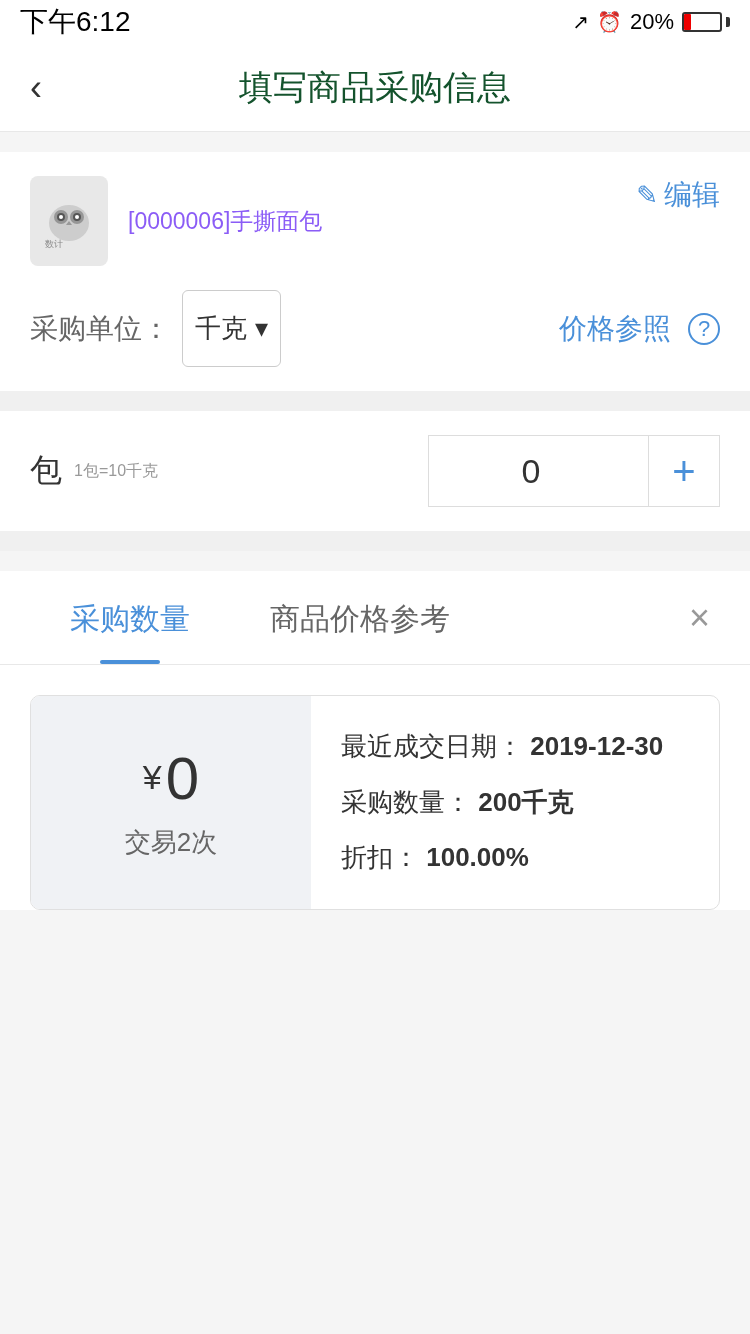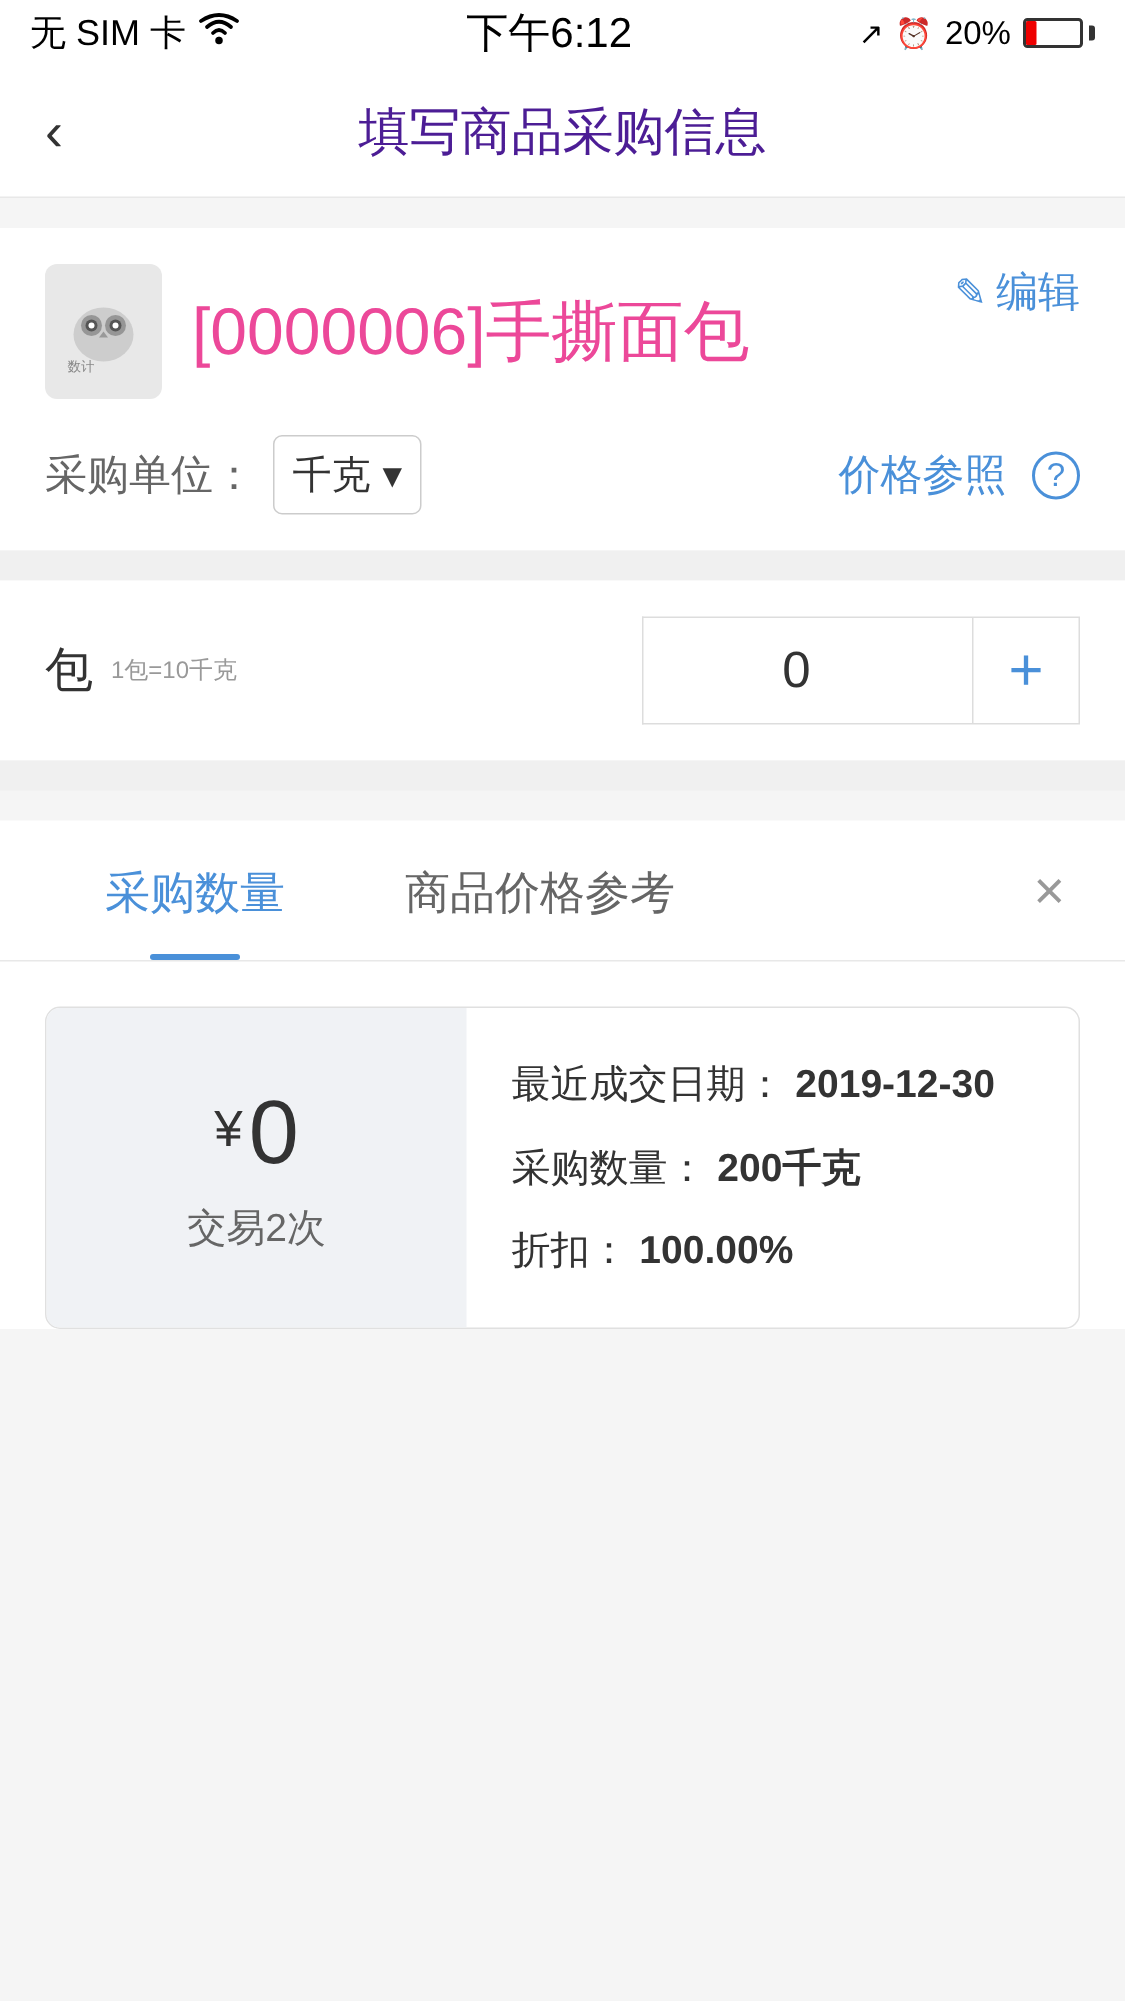--- a/index.html
+++ b/index.html
@@ -65,21 +65,21 @@
       color: #333;
       cursor: pointer;
       padding: 10px 10px 10px 0;
     }
     .nav-title {
       position: absolute;
       left: 50%;
       transform: translateX(-50%);
       font-size: 34px;
       font-weight: 500;
-      color: #4c1d95;
+      color: #14532d;
     }
 
     
     .product-section {
       background: #fff;
       margin-top: 20px;
       padding: 24px 30px;
     }
     .product-header {
       display: flex;
@@ -97,22 +97,22 @@
       height: 90px;
       background: #e8e8e8;
       border-radius: 8px;
       display: flex;
       align-items: center;
       justify-content: center;
       flex-shrink: 0;
       text-decoration: underline;
     }
     .product-name {
-      font-size: 44px;
-      color: #ec4899;
+      font-size: 23px;
+      color: #8b5cf6;
       font-weight: 400;
       text-align: center;
     }
     .edit-btn {
       font-size: 28px;
       color: #4a90d9;
       display: flex;
       align-items: center;
       gap: 6px;
       cursor: pointer;
@@ -126,21 +126,21 @@
     .unit-label {
       font-size: 28px;
       color: #666;
       margin-right: 12px;
     }
     .unit-select {
       display: inline-flex;
       align-items: center;
       border: 1px solid #ccc;
       border-radius: 6px;
-      padding: 8px 12px;
+      padding: 20px 12px;
       font-size: 26px;
       color: #333;
       cursor: pointer;
       gap: 8px;
       justify-content: center;
     }
     .price-ref {
       display: flex;
       align-items: center;
       gap: 17px;
@@ -322,32 +322,20 @@
     
     .main-content {
       background: #f5f5f5;
       min-height: 700px;
     }
   </style>
 </head>
 <body>
 
 <div class="status-bar">
-  <div class="status-left">
-    <span>无 SIM 卡</span>
-    <span>
-      <svg width="28" height="22" viewBox="0 0 28 22">
-        <path d="M14 18 L14 18" stroke="#000" stroke-width="3" stroke-linecap="round"></path>
-        <path d="M10 14 Q14 10 18 14" stroke="#000" stroke-width="2.5" fill="none" stroke-linecap="round"></path>
-        <path d="M6 10 Q14 3 22 10" stroke="#000" stroke-width="2.5" fill="none" stroke-linecap="round"></path>
-        <path d="M2 6 Q14 -2 26 6" stroke="#000" stroke-width="2.5" fill="none" stroke-linecap="round"></path>
-        <circle cx="14" cy="19" r="2.5" fill="#000"></circle>
-      </svg>
-    </span>
-  </div>
   <div class="status-center">下午6:12</div>
   <div class="status-right">
     <span style="font-size:20px;">↗</span>
     <span style="font-size:20px;">⏰</span>
     <span>20%</span>
     <div class="battery">
       <div class="battery-body">
         <div class="battery-fill"></div>
       </div>
       <div class="battery-cap"></div>

